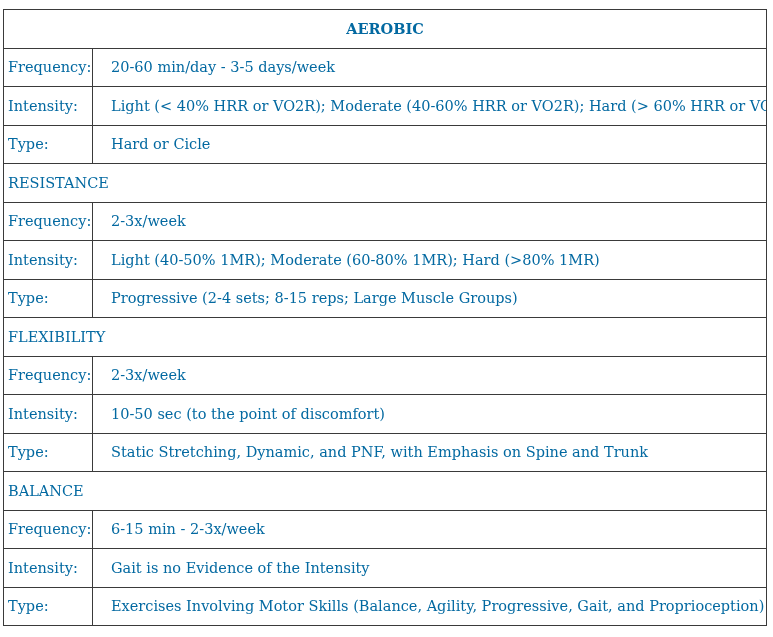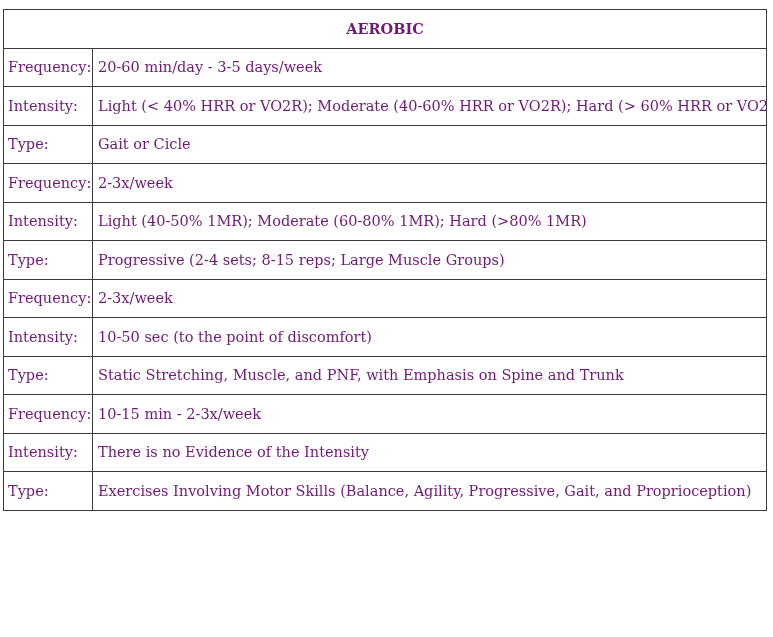--- a/index.html
+++ b/index.html
@@ -3,35 +3,35 @@
   <meta charset="utf-8">
   <style>
     html, body { margin: 0; padding: 0; background: #ffffff; }
     body { width: 773px; height: 637px; position: relative; overflow: hidden; }
     .tbl {
       position: absolute; left: 3px; top: 9px;
       width: 764px;
       border-collapse: collapse;
       font-family: "DejaVu Serif", "Liberation Serif", serif;
       font-size: 14.5px;
-      color: #701a75;
+      color: #0369a1;
       table-layout: fixed;
     }
     .tbl td {
       border: 1px solid #3a3a3a;
       height: 37.5px;
       padding: 0 4px;
       vertical-align: middle;
       white-space: nowrap;
       overflow: hidden;
     }
     .tbl col.c1 { width: 89px; }
     .tbl td.head { text-align: center; font-weight: bold; }
     .tbl td.lbl { padding-left: 4px; padding-right: 2px; }
-    .tbl td.val { padding-left: 5px; }
+    .tbl td.val { padding-left: 18px; }
   </style>
 </head>
 <body>
 
 <table class="tbl">
   <colgroup>
       <col class="c1">
       <col>
     </colgroup>
   <tbody>
@@ -41,55 +41,64 @@
     <tr>
       <td class="lbl">Frequency:</td>
       <td class="val">20-60 min/day - 3-5 days/week</td>
     </tr>
     <tr>
       <td class="lbl">Intensity:</td>
       <td class="val">Light (&lt; 40% HRR or VO2R); Moderate (40-60% HRR or VO2R); Hard (&gt; 60% HRR or VO2R)</td>
     </tr>
     <tr>
       <td class="lbl">Type:</td>
-      <td class="val">Gait or Cicle</td>
+      <td class="val">Hard or Cicle</td>
     </tr>
 
+    <tr>
+      <td colspan="2" class="lbl">RESISTANCE</td>
+    </tr>
     <tr>
       <td class="lbl">Frequency:</td>
       <td class="val">2-3x/week</td>
     </tr>
     <tr>
       <td class="lbl">Intensity:</td>
       <td class="val">Light (40-50% 1MR); Moderate (60-80% 1MR); Hard (&gt;80% 1MR)</td>
     </tr>
     <tr>
       <td class="lbl">Type:</td>
       <td class="val">Progressive (2-4 sets; 8-15 reps; Large Muscle Groups)</td>
     </tr>
 
     <tr>
+      <td colspan="2" class="lbl">FLEXIBILITY</td>
+    </tr>
+    <tr>
       <td class="lbl">Frequency:</td>
       <td class="val">2-3x/week</td>
     </tr>
     <tr>
       <td class="lbl">Intensity:</td>
       <td class="val">10-50 sec (to the point of discomfort)</td>
     </tr>
     <tr>
       <td class="lbl">Type:</td>
-      <td class="val">Static Stretching, Muscle, and PNF, with Emphasis on Spine and Trunk</td>
+      <td class="val">Static Stretching, Dynamic, and PNF, with Emphasis on Spine and Trunk</td>
     </tr>
 
     <tr>
+      <td colspan="2" class="lbl">BALANCE</td>
+    </tr>
+    <tr>
       <td class="lbl">Frequency:</td>
-      <td class="val">10-15 min - 2-3x/week</td>
+      <td class="val">6-15 min - 2-3x/week</td>
     </tr>
     <tr>
       <td class="lbl">Intensity:</td>
-      <td class="val">There is no Evidence of the Intensity</td>
+      <td class="val">Gait is no Evidence of the Intensity</td>
     </tr>
     <tr>
       <td class="lbl">Type:</td>
       <td class="val">Exercises Involving Motor Skills (Balance, Agility, Progressive, Gait, and Proprioception)</td>
     </tr>
   </tbody>
 </table>
 
 </body></html>

